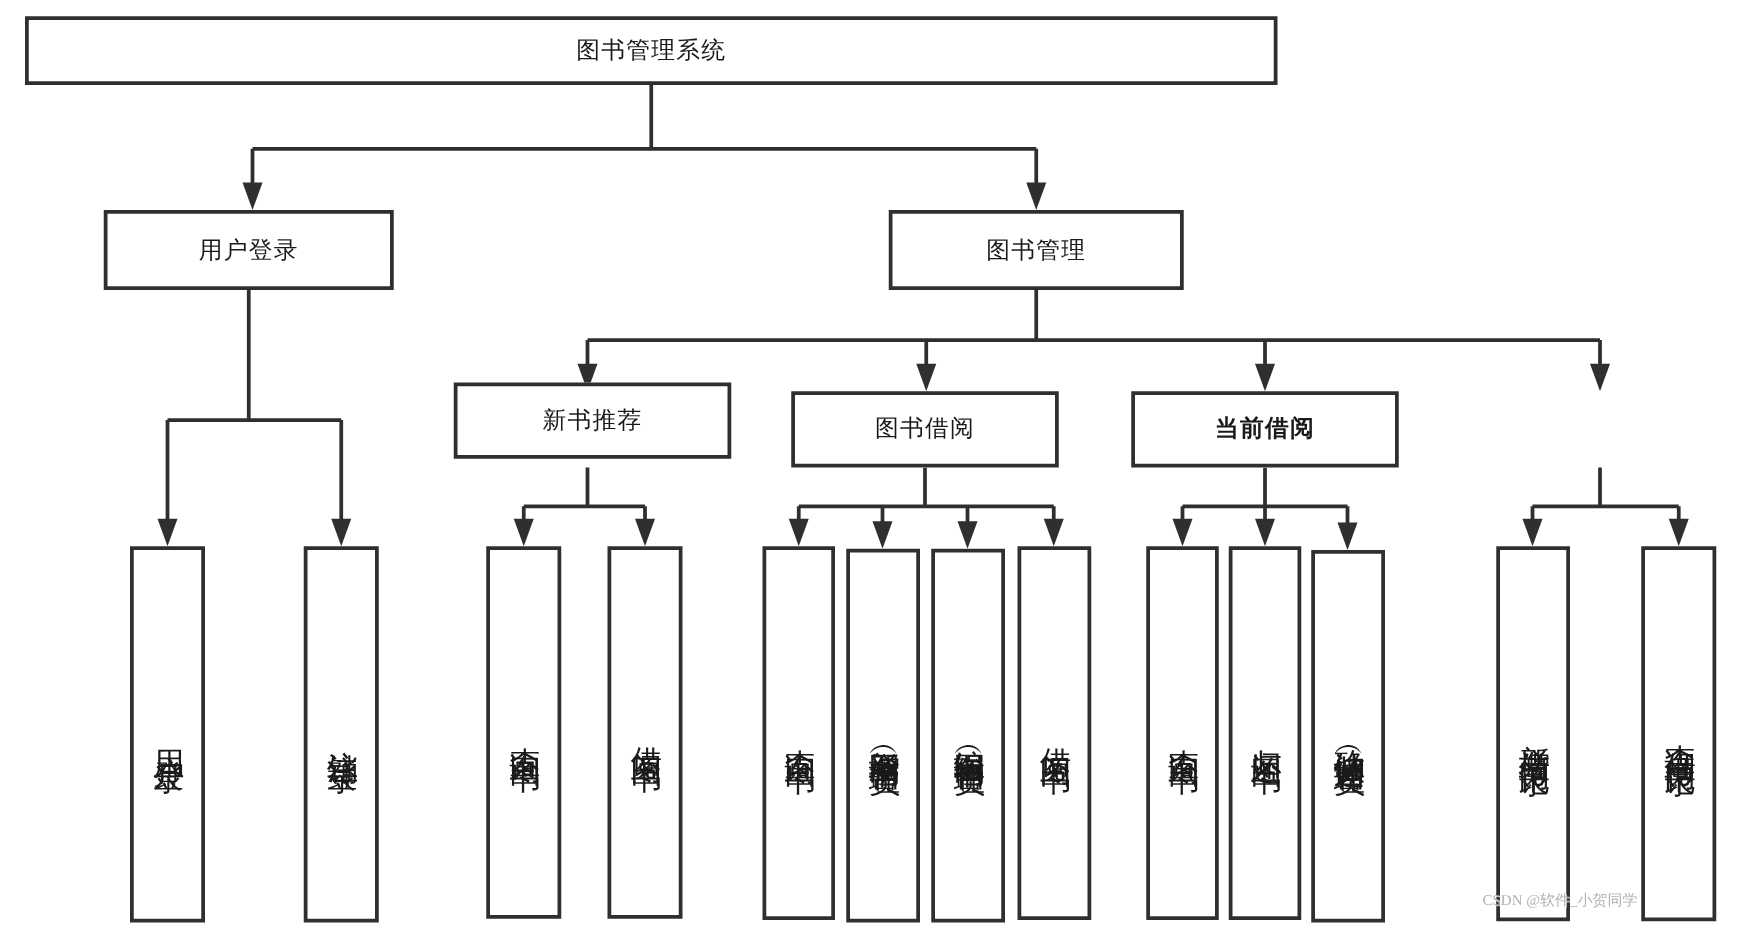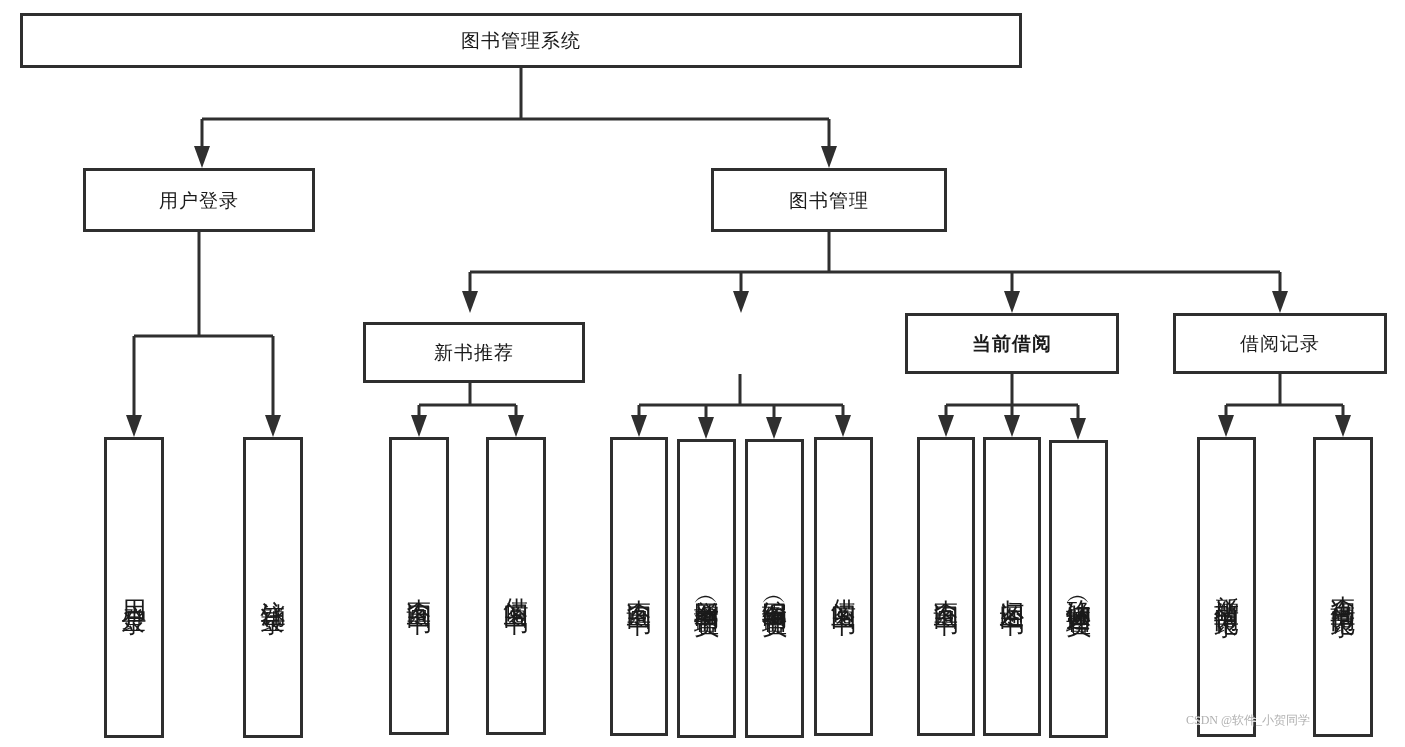--- a/index.html
+++ b/index.html
@@ -94,23 +94,23 @@
       <path d="M1218 415 L1234 415 L1226 437 Z"></path>
       <path d="M1335 415 L1351 415 L1343 437 Z"></path>
     </g>
   </svg>
 
   <div class="box" style="left:20px; top:13px; width:1002px; height:55px;">图书管理系统</div>
 
   <div class="box" style="left:83px; top:168px; width:232px; height:64px;">用户登录</div>
   <div class="box" style="left:711px; top:168px; width:236px; height:64px;">图书管理</div>
 
-  <div class="box" style="left:363px; top:322px; width:222px; height:61px;text-align:center;">新书推荐</div>
+  <div class="box" style="left:363px; top:306px; width:222px; height:61px;text-align:center;">新书推荐</div>
+  <div class="box" style="left:633px; top:313px; width:214px; height:61px;">图书借阅</div>
   <div class="box" style="left:905px; top:313px; width:214px; height:61px;font-weight:bold;">当前借阅</div>
-  <div class="box" style="left:1173px; top:313px; width:214px; height:61px;">借阅记录</div>
 
   <div class="box leaf" style="left:104px; top:437px; width:60px; height:301px;">用户登录</div>
   <div class="box leaf" style="left:243px; top:437px; width:60px; height:301px;">注销登录</div>
 
   <div class="box leaf" style="left:389px; top:437px; width:60px; height:298px;">查询图书</div>
   <div class="box leaf" style="left:486px; top:437px; width:60px; height:298px;">借阅图书</div>
 
   <div class="box leaf" style="left:610px; top:437px; width:58px; height:299px;">查询图书</div>
   <div class="box leaf long" style="left:677px; top:439px; width:59px; height:299px;">新增图书（管理员）</div>
   <div class="box leaf long" style="left:745px; top:439px; width:59px; height:299px;">编辑图书（管理员）</div>

